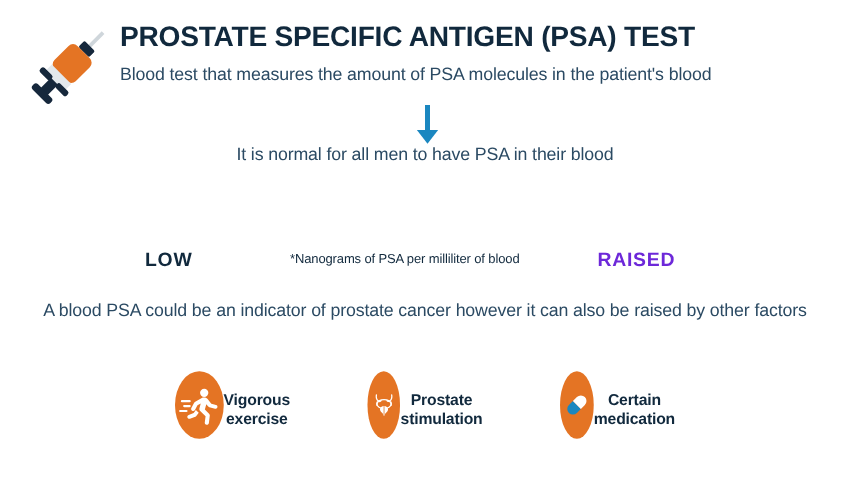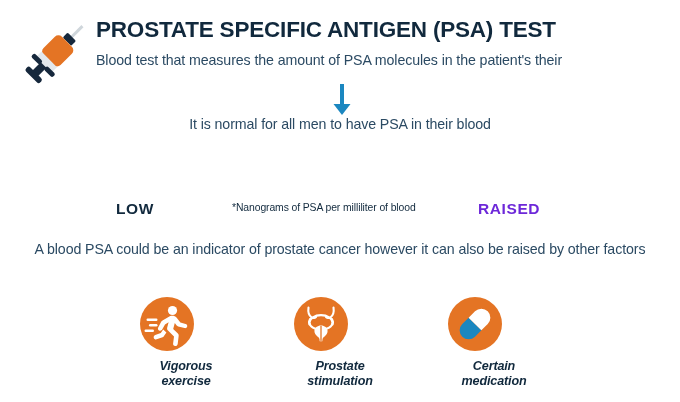--- a/index.html
+++ b/index.html
@@ -160,22 +160,22 @@
     position: absolute;
     left: 140px;
     top: 297px;
     width: 400px;
     display: flex;
     justify-content: space-between;
   }
   .factor {
     width: 92px;
     display: flex;
-    flex-direction: column;
-    font-style: italic;
+    flex-direction: row;
+    align-items: center;
   }
   .circle {
     width: 54px;
     height: 54px;
     border-radius: 50%;
     background: #e47424;
     display: flex;
     align-items: center;
     justify-content: center;
     overflow: hidden;
@@ -213,21 +213,21 @@
         <rect x="23" y="55" width="12" height="5" rx="2" fill="#16283c"></rect>
         <rect x="41" y="55" width="12" height="5" rx="2" fill="#16283c"></rect>
 
         <rect x="28" y="68" width="20" height="6" rx="2.5" fill="#16283c"></rect>
       </g>
     </svg>
   </div>
 
   <div class="title">PROSTATE SPECIFIC ANTIGEN (PSA) TEST</div>
 
-  <div class="subtitle">Blood test that measures the amount of PSA molecules in the patient's their</div>
+  <div class="subtitle">Blood test that measures the amount of PSA molecules in the patient's blood</div>
 
   <div class="arrow">
     <svg viewBox="0 0 24 32" width="24" height="32" aria-hidden="true">
       <rect x="10" y="0" width="4" height="21" fill="#1b87c0"></rect>
       <polygon points="12,31 3.5,20 20.5,20" fill="#1b87c0"></polygon>
     </svg>
   </div>
 
   <div class="normal-line">It is normal for all men to have PSA in their blood</div>
 

